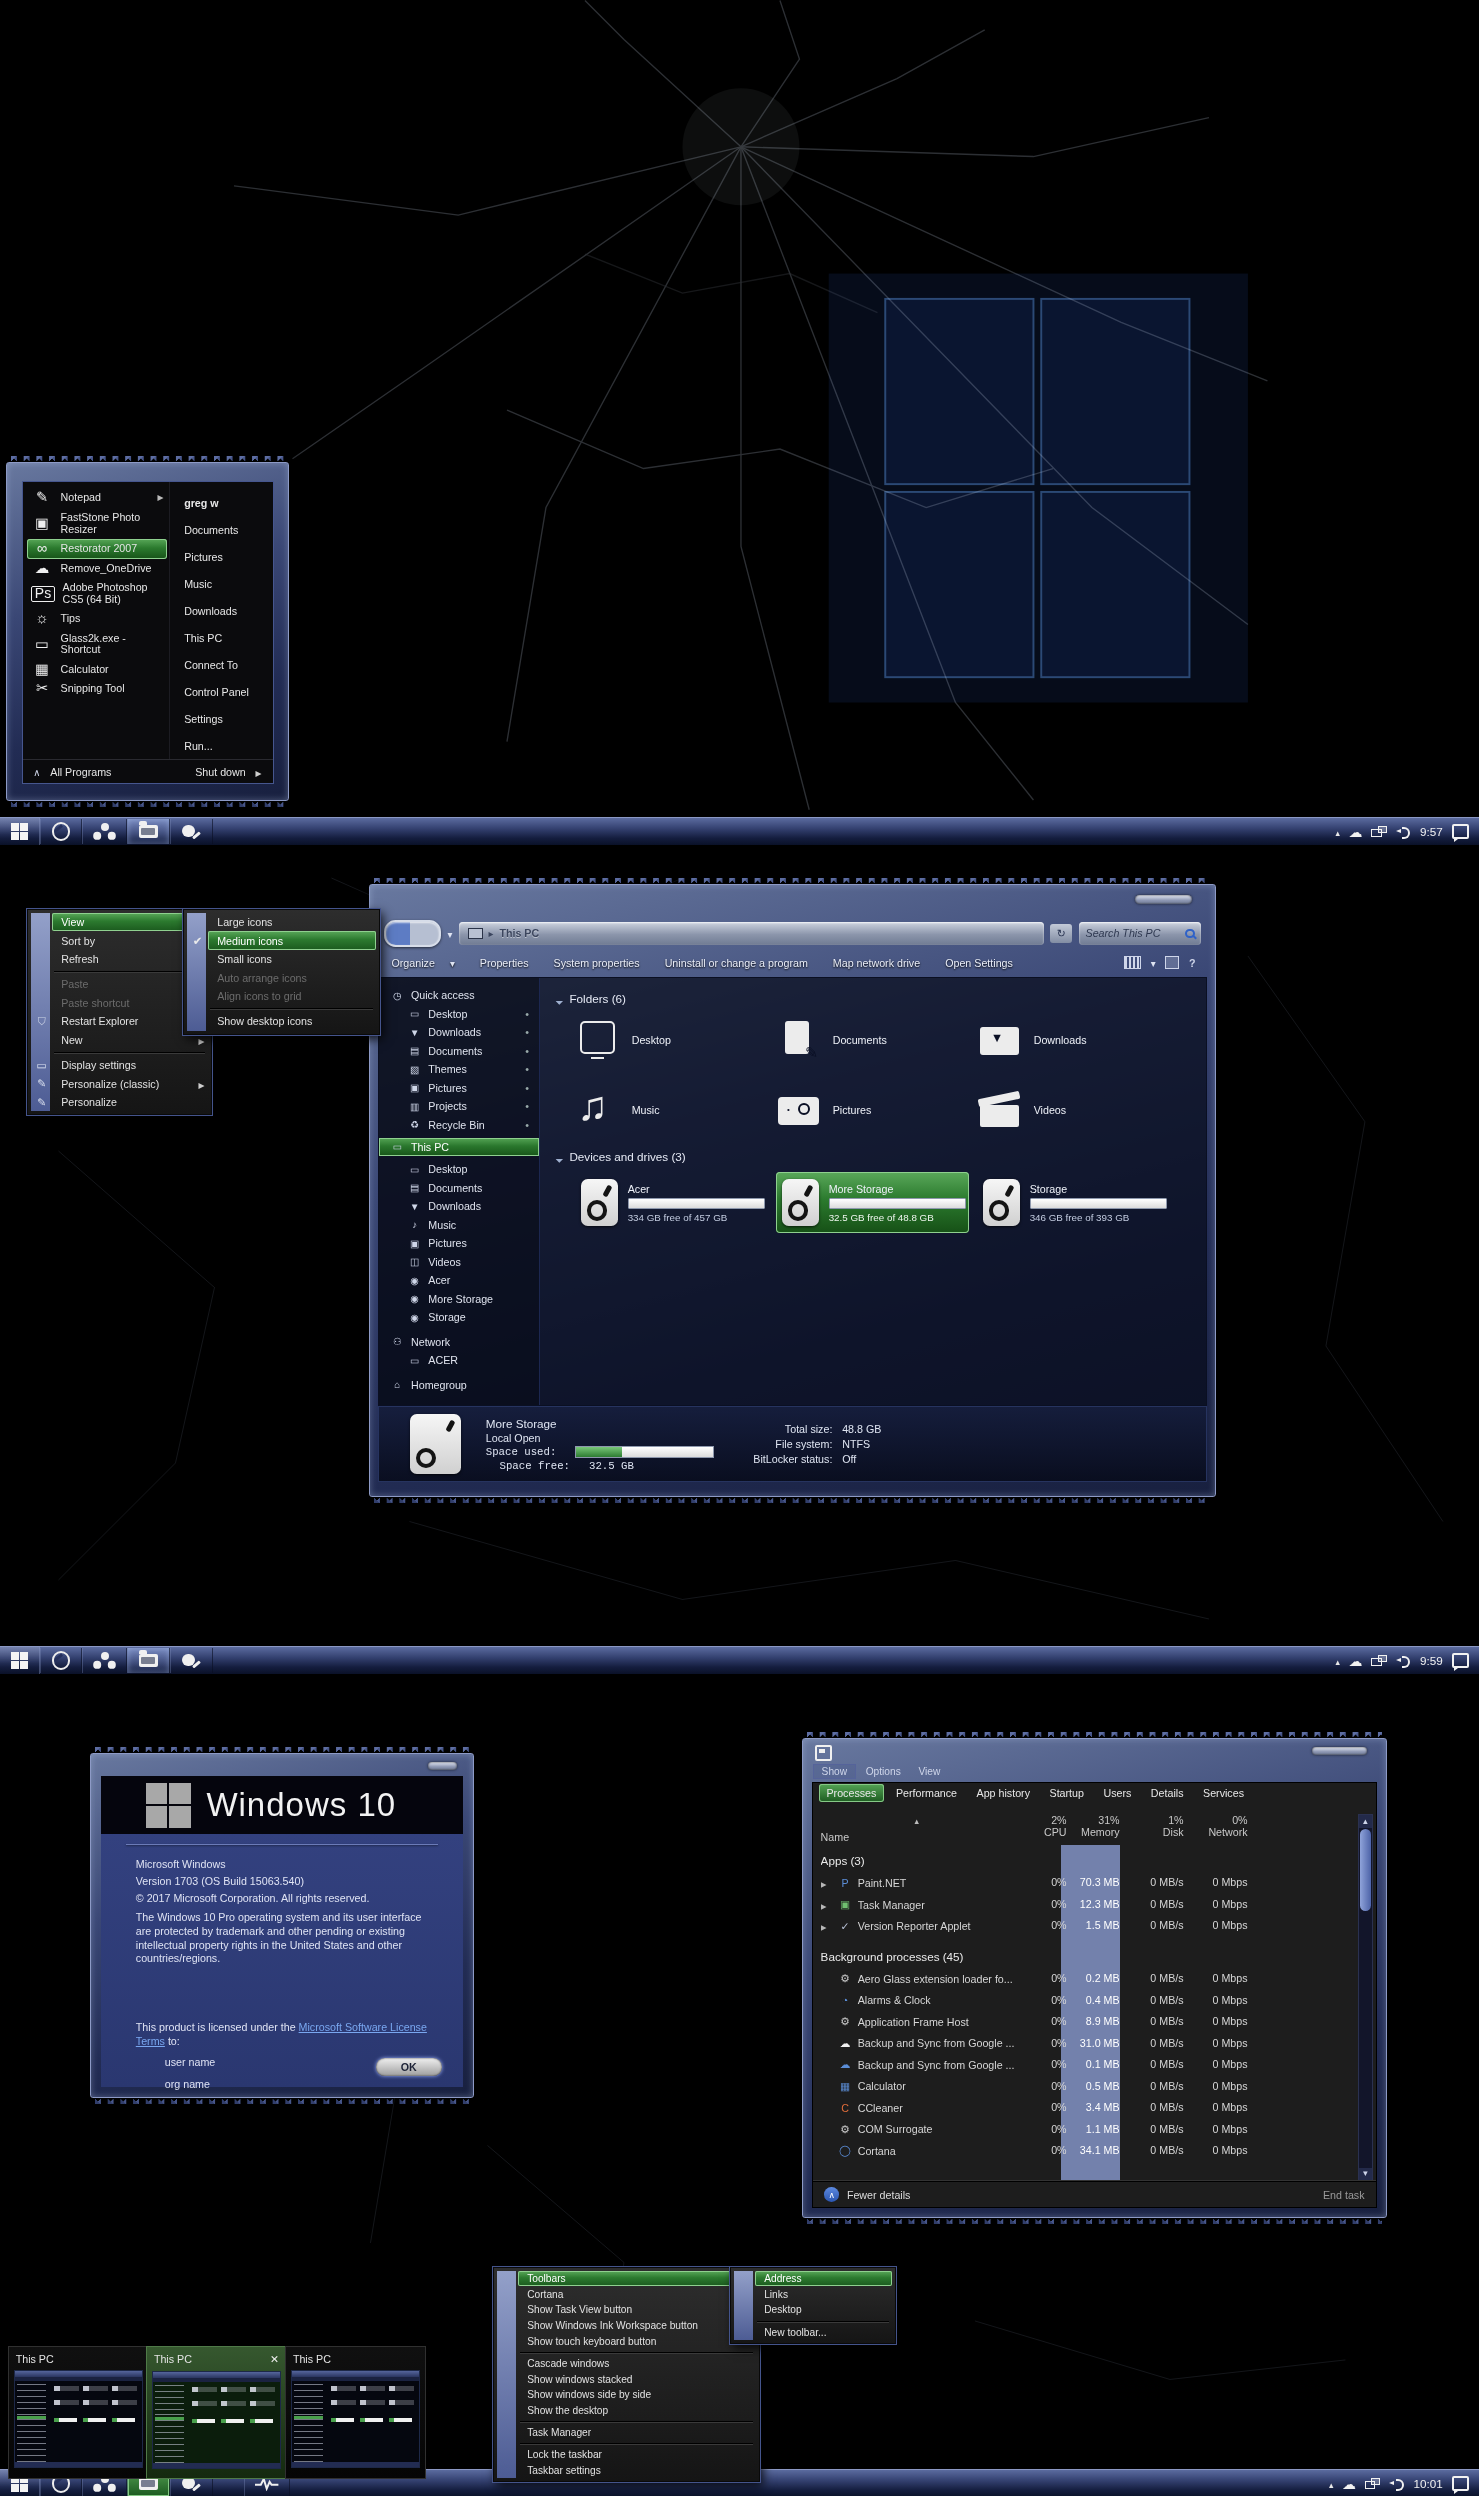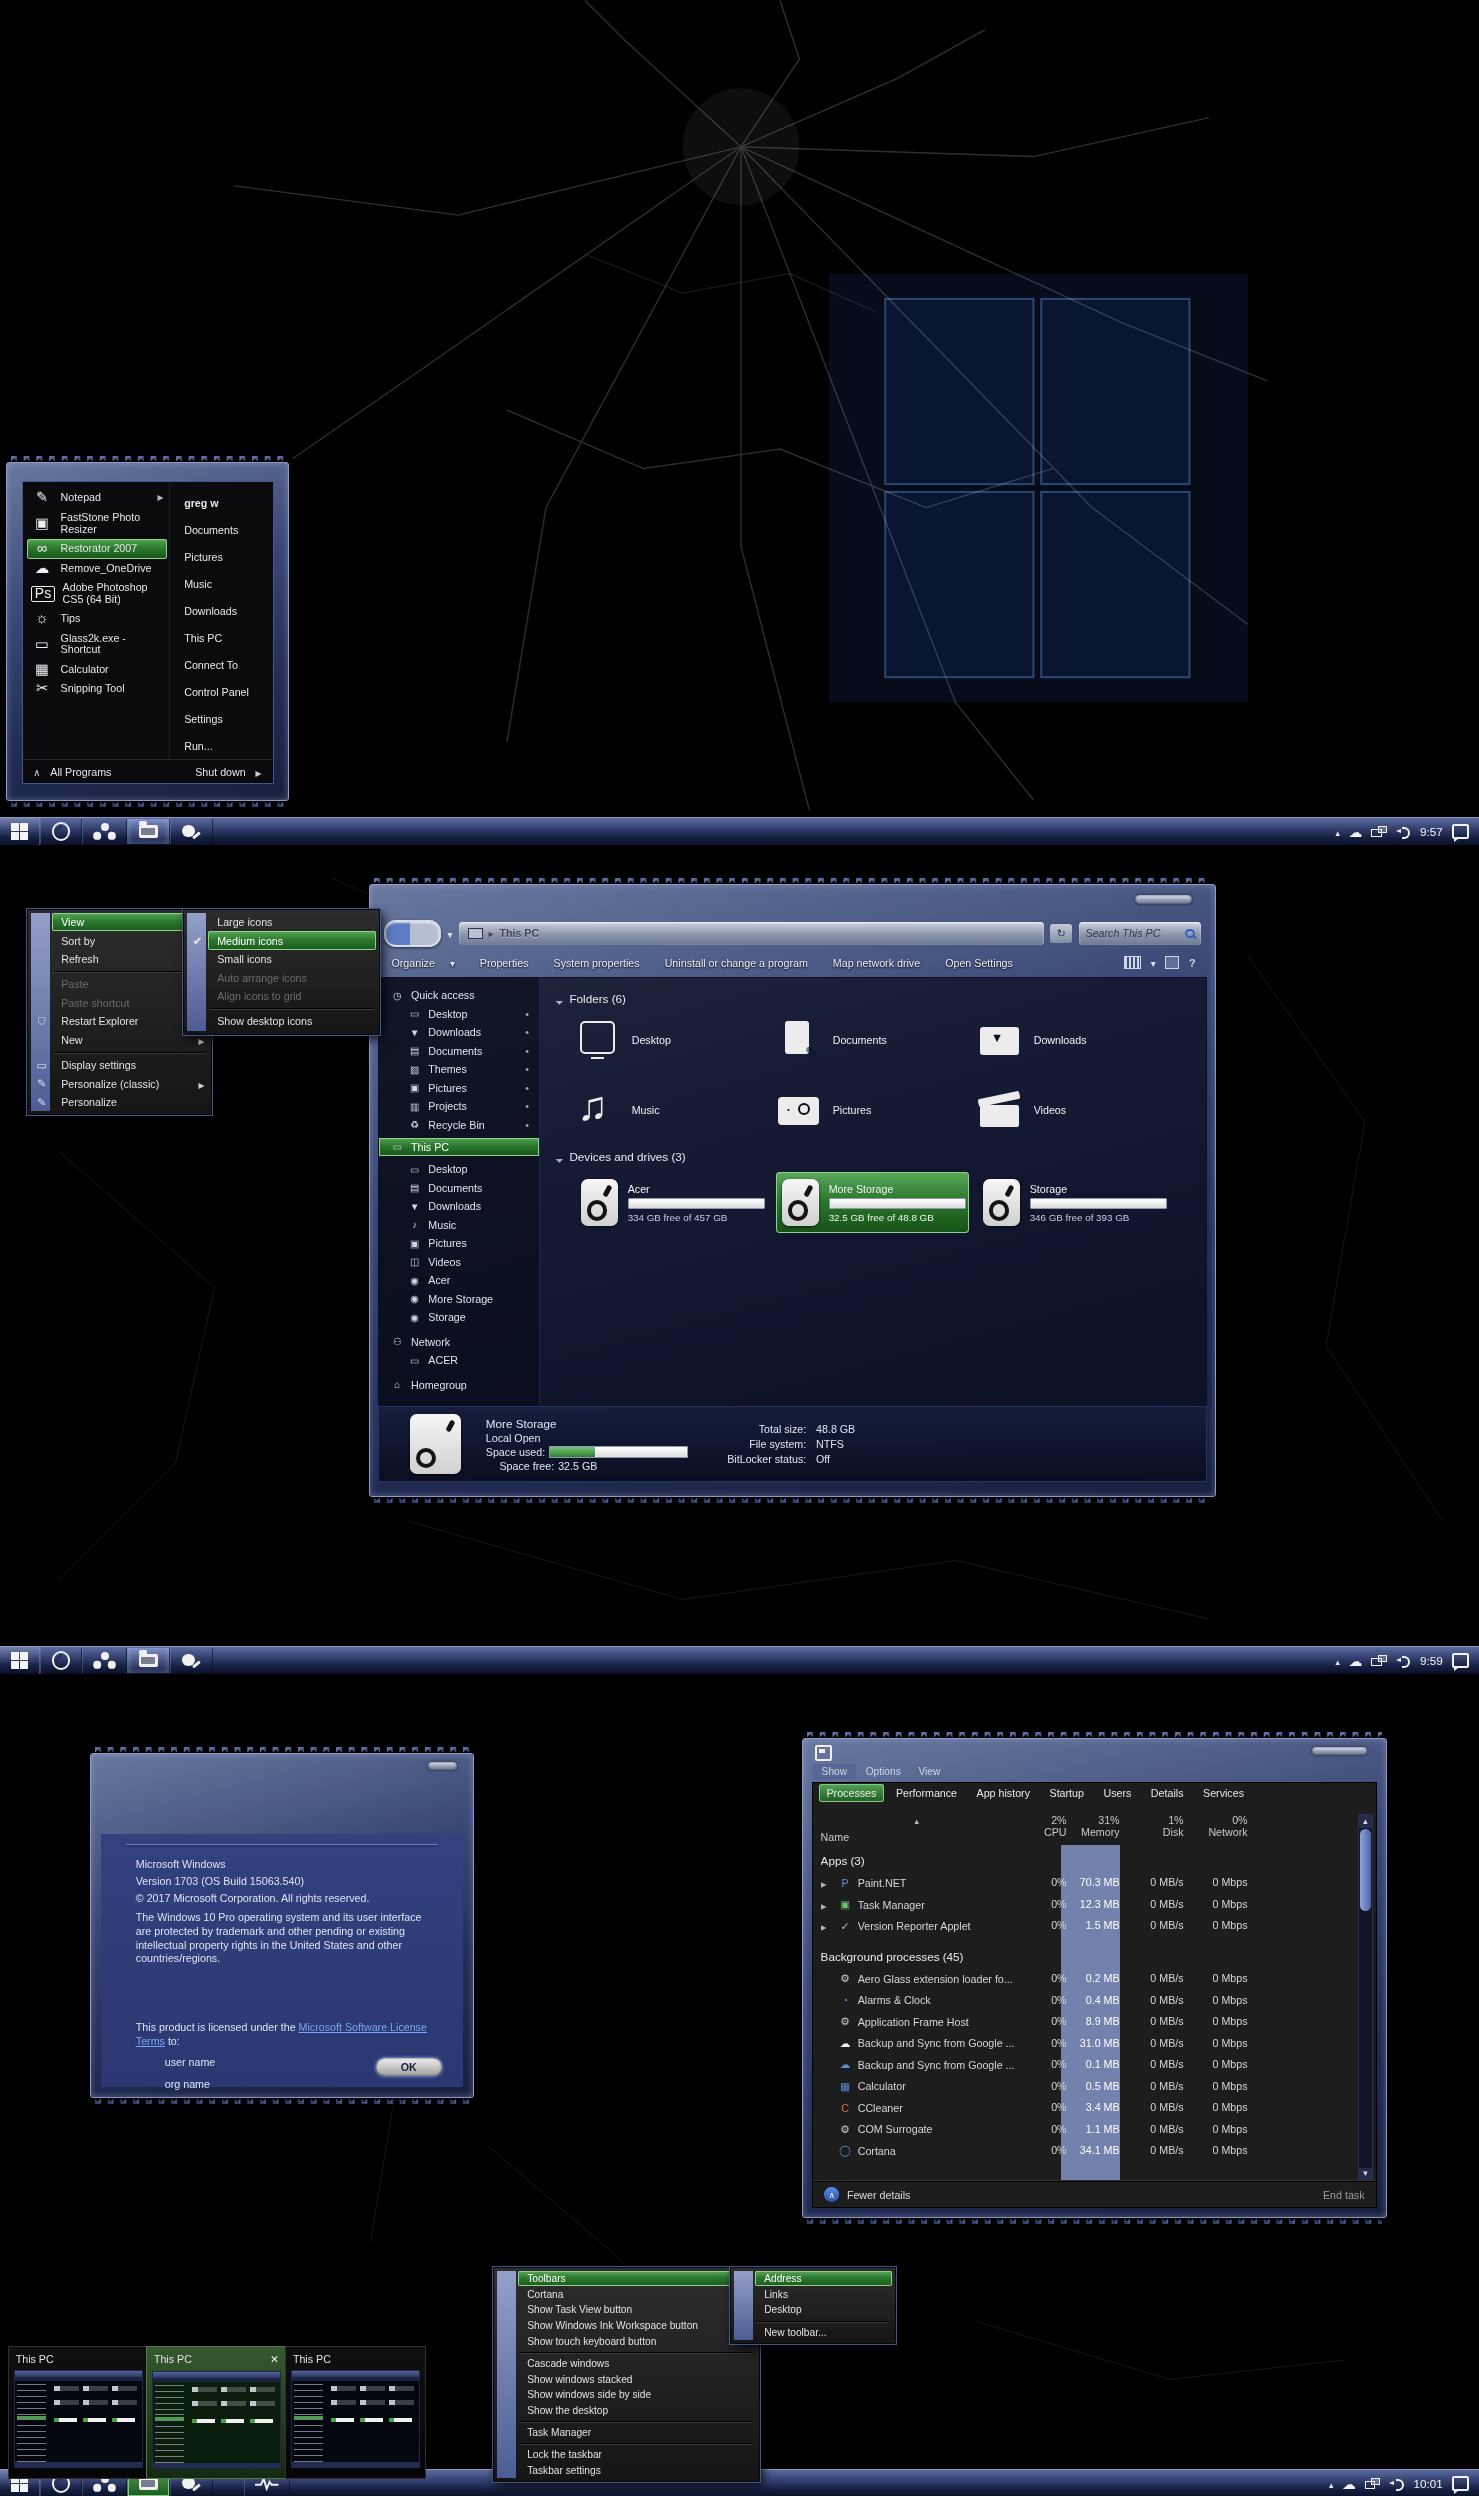--- a/index.html
+++ b/index.html
@@ -133,21 +133,21 @@
   .di::after{content:"";position:absolute;right:7.8px;top:5.9px;width:4.9px;height:11.7px;background:#141414;border-radius:2px;transform:rotate(28deg);}
   .dinfo{display:flex;flex-direction:column;gap:2.9px;}
   .dname{color:#eef1f8;}
   .dbar{width:135px;height:8.8px;background:linear-gradient(180deg,#ffffff,#dcdcdc);border:1px solid #8e98ad;border-radius:1px;overflow:hidden;}
   .dfill{height:100%;background:linear-gradient(180deg,#79c879,#2e7d32);}
   .dfree{color:#c3cce0;font-size:9.8px;}
   .dtile.sel .dfree{color:#eef6ee;}
   .ex-status{position:absolute;left:7.8px;right:7.8px;bottom:13.7px;height:74px;background:linear-gradient(180deg,rgba(20,28,58,.9),rgba(8,12,28,.92));border:1px solid #26335f;display:flex;align-items:center;}
   .di.big{width:51px;height:60px;margin-left:31px;}
   .st-col1{margin-left:25px;display:flex;flex-direction:column;gap:2px;color:#dfe5f2;}
-  .st-used{display:flex;align-items:center;gap:4px;}
+  .st-used{display:flex;align-items:center;gap:19px;font-family:Liberation Mono, monospace;}
   .st-bar{width:137px;height:9.8px;background:linear-gradient(180deg,#fff,#ddd);border:1px solid #8e98ad;overflow:hidden;}
   .st-col2{margin-left:39px;display:grid;grid-template-columns:auto auto;column-gap:9.8px;row-gap:2.9px;color:#dfe5f2;}
   .st-col2 .lab{text-align:right;}
 
   
   .wv-band{position:absolute;left:9.8px;right:9.8px;top:21.5px;height:59px;background:#05050d;display:flex;align-items:center;padding-left:45px;gap:15.6px;}
   .wvlogo{display:grid;grid-template-columns:21.5px 21.5px;grid-template-rows:21.5px 21.5px;gap:2px;}
   .wvlogo i{background:#a8a8a8;}
   .wv-brand{font-size:33px;color:#f2f2f2;letter-spacing:1px;font-weight:normal;}
   .wv-body{position:absolute;left:9.8px;right:9.8px;top:80px;bottom:9.8px;background:linear-gradient(180deg,#33417f,#2a3770);color:#dfe3f4;}
@@ -668,20 +668,29 @@
       <span class="trcloud">☁</span>
       <span class="trnet"></span>
       <span class="trspk"></span>
       <span class="trtime">9:59</span>
       <span class="trac"></span>
     </div>
   </div>
 
   <div class="frame" style="left:90px;top:1753px;width:382px;height:343px;">
     <span class="pill" style="right:15.6px;top:7.8px;width:29px;height:7.8px;"></span>
+    <div class="wv-band">
+      <span class="wvlogo">
+          <i></i>
+          <i></i>
+          <i></i>
+          <i></i>
+        </span>
+      <span class="wv-brand">Windows 10</span>
+    </div>
     <div class="wv-body">
       <div class="wv-hr"></div>
       <div class="wv-text">
         <div class="ln">Microsoft Windows</div>
         <div class="ln">Version 1703 (OS Build 15063.540)</div>
         <div class="ln">© 2017 Microsoft Corporation.  All rights reserved.</div>
         <div class="ln wv-para">The Windows 10 Pro operating system and its user interface are protected by trademark and other pending or existing intellectual property rights in the United States and other countries/regions.</div>
         <div class="wv-lic">
           <span>This product is licensed under the</span>
           <span class="wv-link">Microsoft Software License Terms</span>

